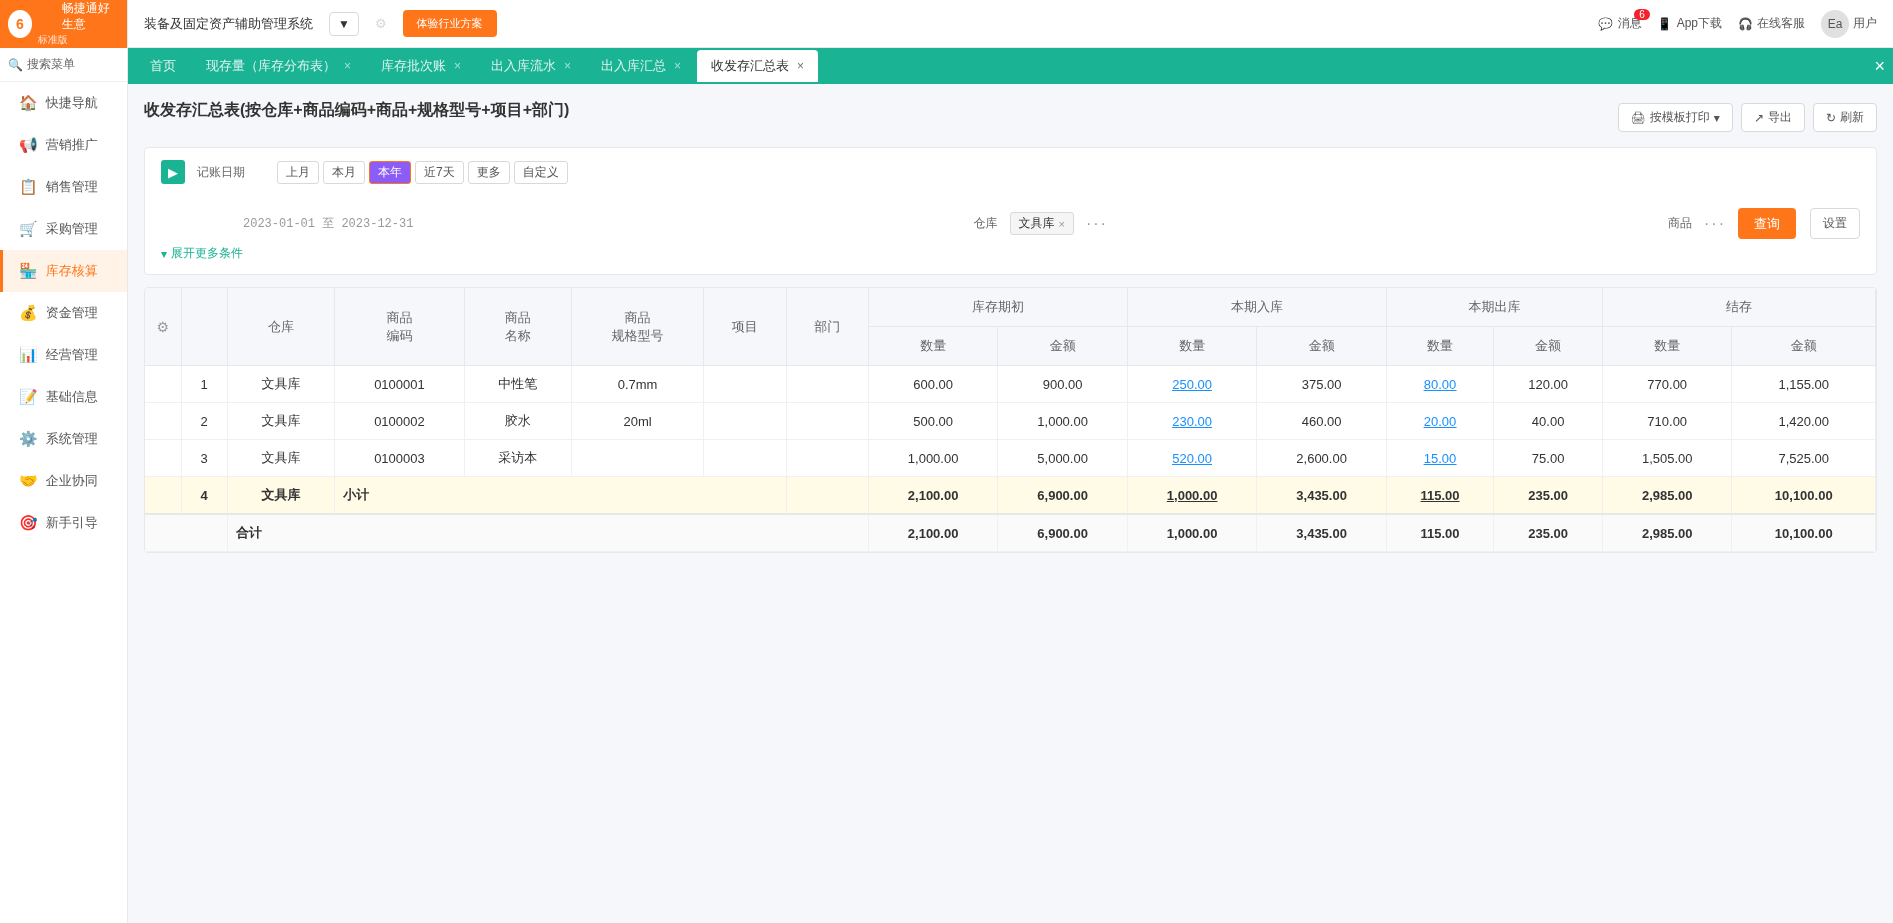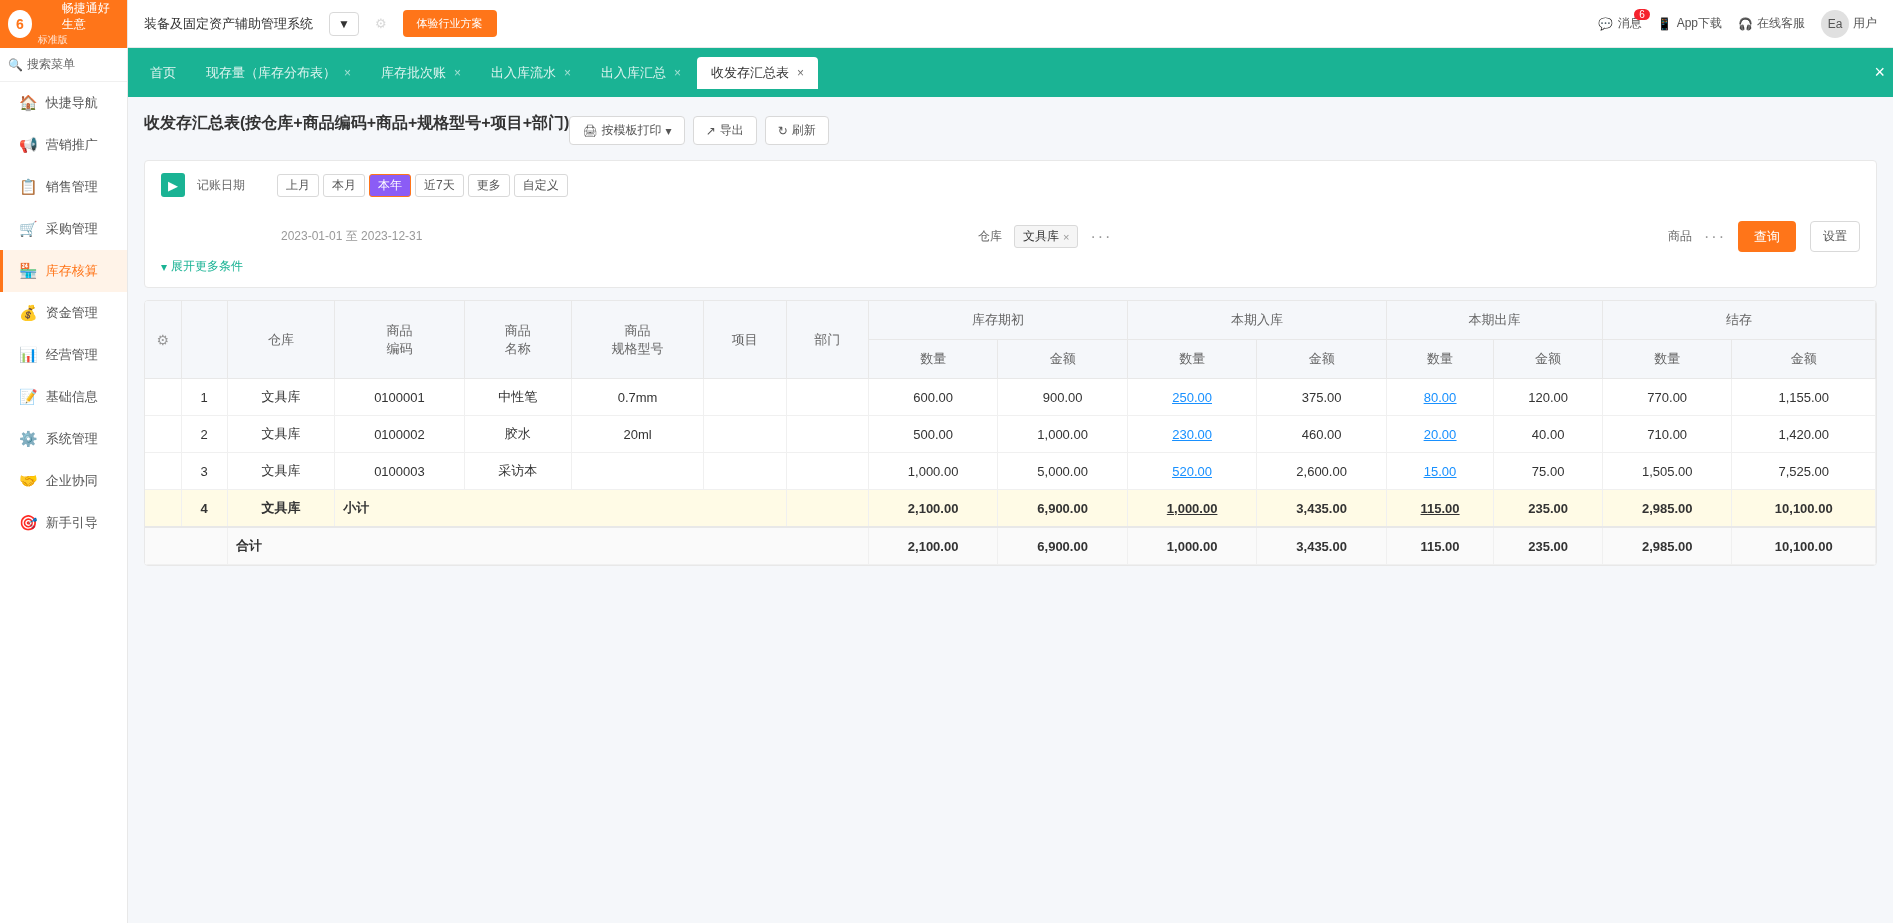--- a/index.html
+++ b/index.html
@@ -24,21 +24,21 @@
     
     .topbar { height: 48px; background: #fff; display: flex; align-items: center; padding: 0 16px; border-bottom: 1px solid #e8e8e8; gap: 16px; }
     .topbar-select { display: flex; align-items: center; gap: 4px; border: 1px solid #d9d9d9; border-radius: 4px; padding: 4px 8px; font-size: 12px; cursor: pointer; }
     .topbar-btn { background: #ff7519; color: #fff; border: none; border-radius: 4px; padding: 6px 14px; font-size: 11px; cursor: pointer; }
     .topbar-icons { display: flex; align-items: center; gap: 16px; }
     .topbar-icon-item { display: flex; align-items: center; gap: 4px; font-size: 12px; color: #555; cursor: pointer; position: relative; }
     .badge { background: #f5222d; color: #fff; border-radius: 10px; padding: 0 5px; font-size: 10px; position: absolute; top: -6px; right: -8px; }
     .user-avatar { width: 28px; height: 28px; background: #e0e0e0; border-radius: 50%; display: flex; align-items: center; justify-content: center; font-size: 12px; }
 
     
-    .tabs-bar { background: #1ab394; display: flex; align-items: center; height: 49px; padding: 0 8px; gap: 2px; }
+    .tabs-bar { background: #1ab394; display: flex; align-items: center; height: 36px; padding: 0 8px; gap: 2px; }
     .tab { display: flex; align-items: center; gap: 6px; padding: 0 14px; height: 32px; border-radius: 4px 4px 0 0; font-size: 13px; cursor: pointer; color: rgba(255,255,255,0.85); }
     .tab.active { background: #fff; color: #333; }
     .tab-close { font-size: 12px; color: inherit; opacity: 0.7; margin-left: 2px; }
     .tabs-close-all { margin-left: auto; color: #fff; font-size: 18px; cursor: pointer; }
 
     
     .page-content { flex: 1; overflow-y: auto; background: #f5f7fa; padding: 16px; }
     .page-title { font-size: 16px; font-weight: bold; color: #333; margin-bottom: 14px; }
 
     
@@ -190,21 +190,21 @@
       <span class="tab-close">×</span>
     </div>
     <div class="tab active">
       <span>收发存汇总表</span>
       <span class="tab-close">×</span>
     </div>
     <div class="tabs-close-all">×</div>
   </div>
 
   <div class="page-content">
-    <div style="display:flex;align-items:center;margin-bottom:12px;">
+    <div style="display:flex;align-items:center;justify-content:space-between;margin-bottom:12px;">
       <h2 class="page-title">收发存汇总表(按仓库+商品编码+商品+规格型号+项目+部门)</h2>
       <div style="display:flex;gap:8px;align-items:center;">
         <div class="toolbar-btn">
           <span>🖨</span>
           <span>按模板打印</span>
           <span>▾</span>
         </div>
         <div class="toolbar-btn">
           <span>↗</span>
           <span>导出</span>
@@ -224,21 +224,21 @@
         <span class="filter-label">记账日期</span>
         <div class="date-btns">
           <button class="date-btn">上月</button>
           <button class="date-btn">本月</button>
           <button class="date-btn active">本年</button>
           <button class="date-btn">近7天</button>
           <button class="date-btn">更多</button>
           <button class="date-btn">自定义</button>
         </div>
         <span style="width:100%;display:block;"></span>
-        <span class="date-range" style="margin-left:120px;">2023-01-01 至 2023-12-31</span>
+        <span class="date-range" style="margin-left:82px;font-family:Liberation Mono, monospace;">2023-01-01 至 2023-12-31</span>
 
         <div style="flex:1;"></div>
         <span class="filter-label">仓库</span>
         <div class="filter-tag">
           <span>文具库</span>
           <span class="filter-tag-close">×</span>
         </div>
         <span class="filter-dots">···</span>
 
         <div style="flex:1;"></div>

